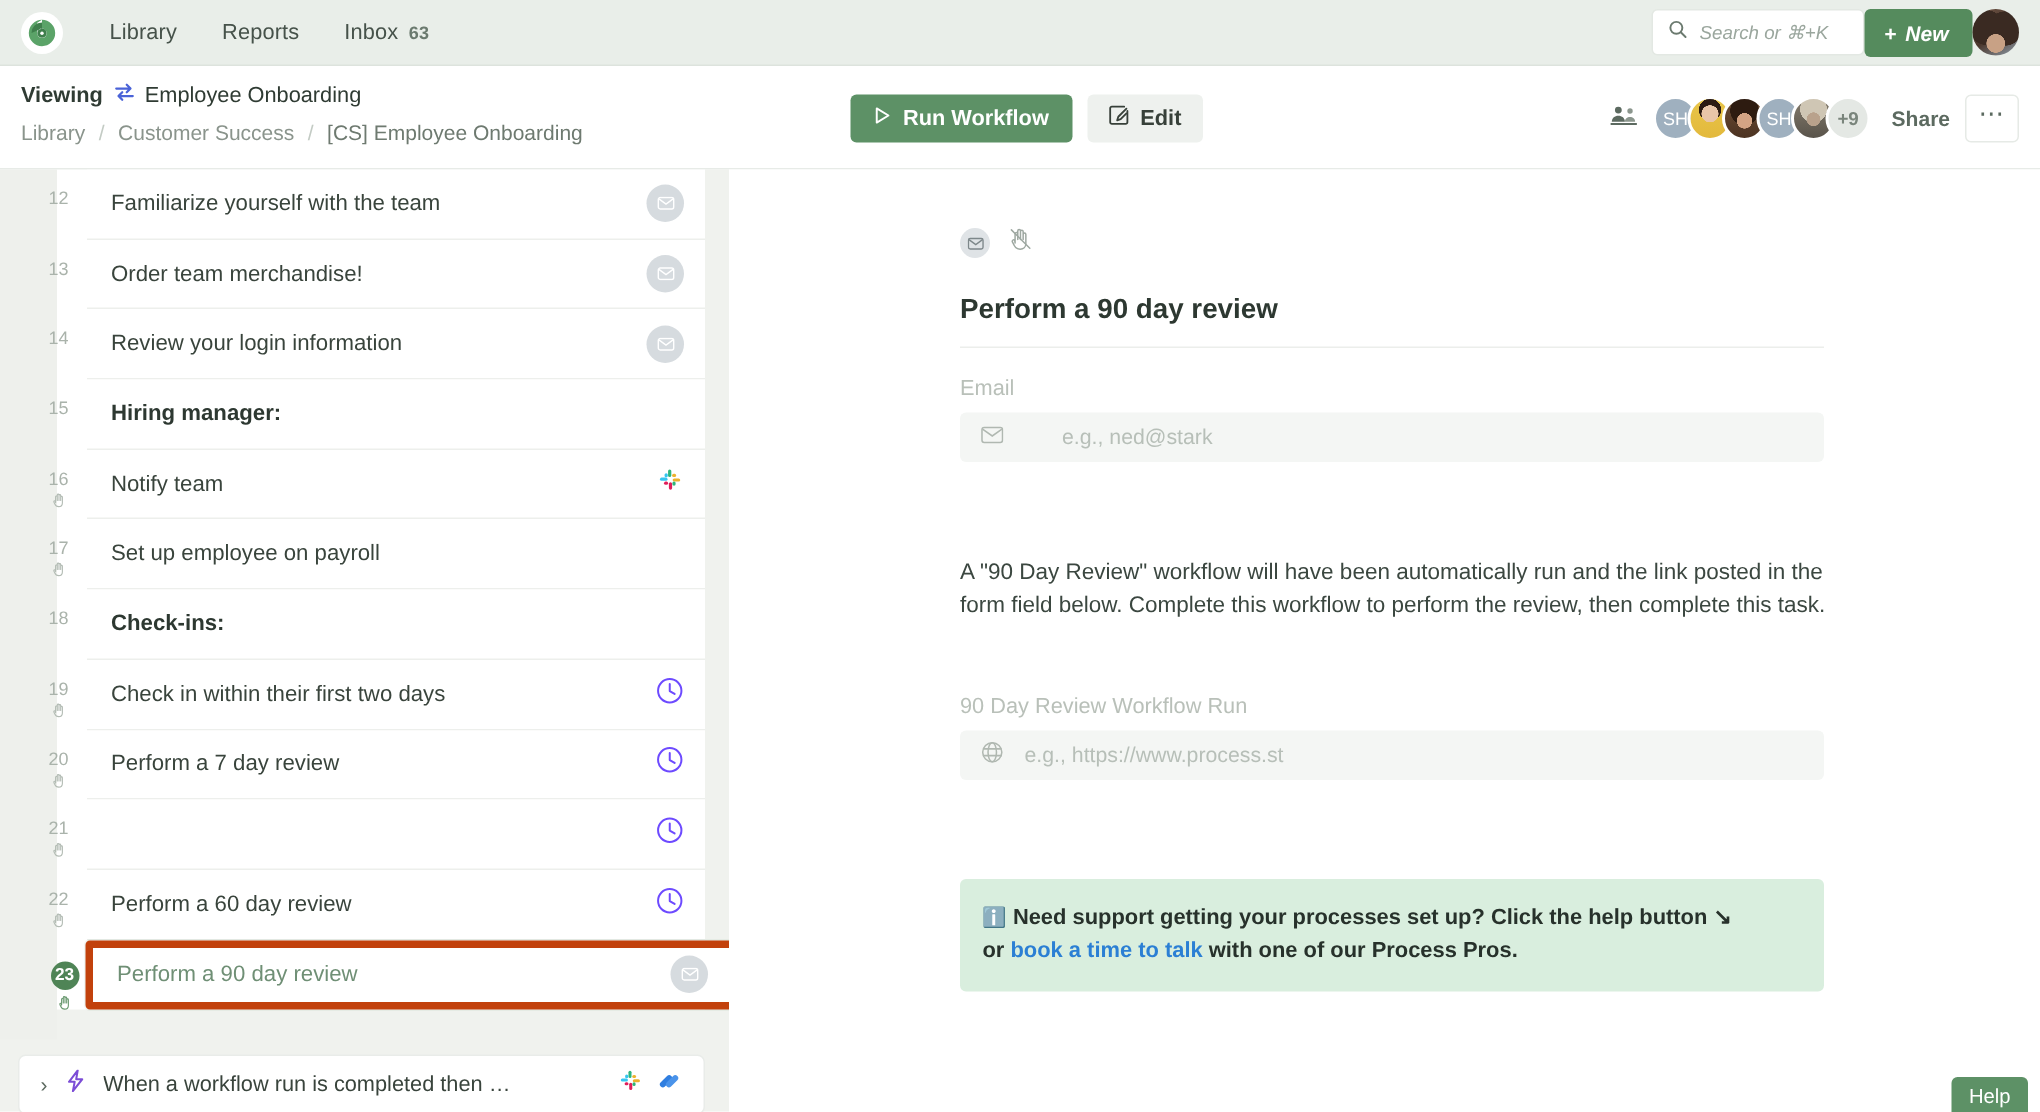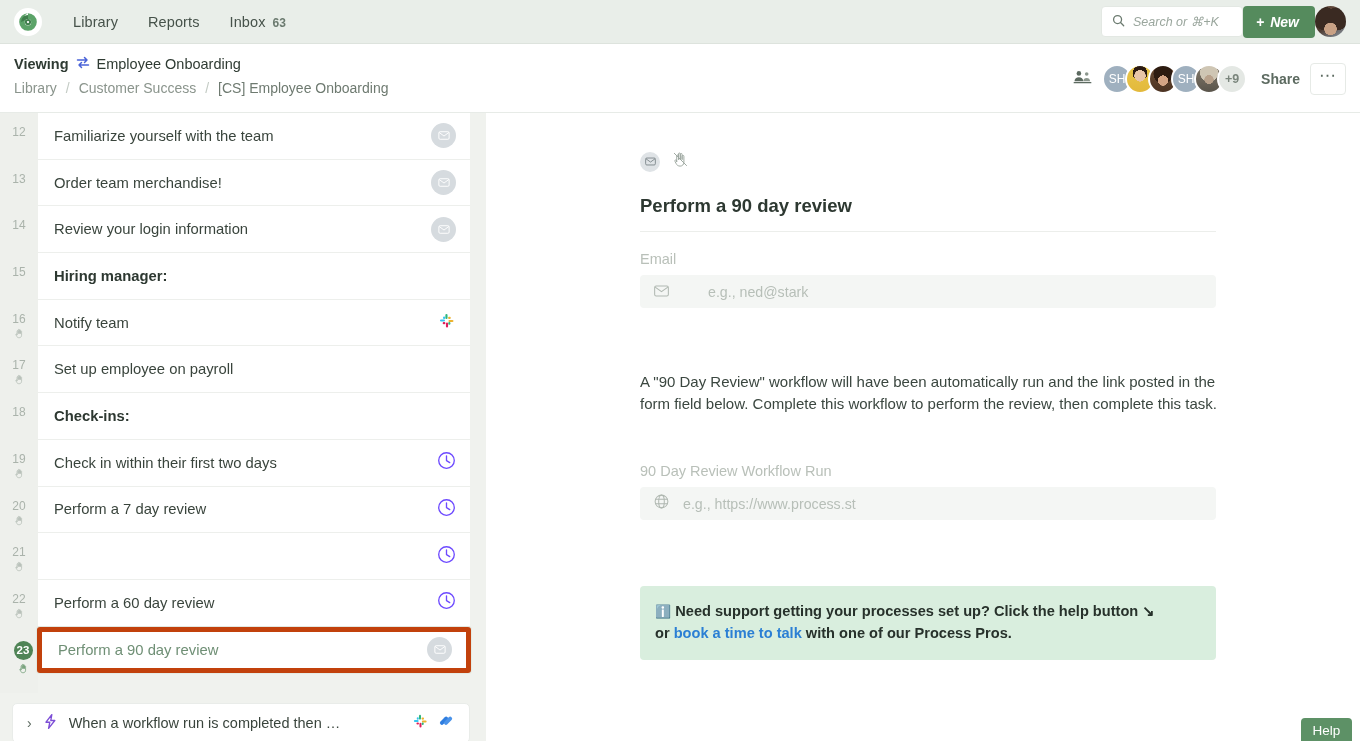--- a/index.html
+++ b/index.html
@@ -153,20 +153,21 @@
     position: absolute; left: 0; top: 113px; width: 486px; height: 628px;
     background: #f0f2ee; overflow: hidden;
   }
   #gutter {
     position: absolute; left: 0; top: 0; width: 38px; height: 580px;
     background: #eef0ec;
   }
   #task-list {
     position: absolute; left: 38px; top: 0; width: 432px;
     background: #ffffff;
+    padding-left: 20px;
   }
   .task-row {
     position: relative; height: 46.7px; display: flex; align-items: center;
     border-bottom: 1px solid #edefec; background: #fff; cursor: pointer;
     padding-left: 16px; padding-right: 14px;
   }
   .task-row.heading .task-name { font-weight: 700; color: #2d3831; }
   .task-name {
     font-size: 14.8px; color: #39443c; white-space: nowrap;
     overflow: hidden; text-overflow: ellipsis; flex: 1;
@@ -329,20 +330,39 @@
     <span id="wf-title">Employee Onboarding</span>
   </div>
   <div id="breadcrumb">
     <span class="crumb">Library</span>
     <span class="crumb-sep">/</span>
     <span class="crumb">Customer Success</span>
     <span class="crumb-sep">/</span>
     <span class="crumb crumb-last">[CS] Employee Onboarding</span>
   </div>
 
+  <div id="center-actions">
+    <div id="run-btn">
+      <span>
+        <svg width="11" height="12" viewBox="0 0 11 12">
+          <path d="M1.5 1.3 L9.3 6 L1.5 10.7 Z" fill="none" stroke="#ffffff" stroke-width="1.3" stroke-linejoin="round"></path>
+        </svg>
+      </span>
+      <span>Run Workflow</span>
+    </div>
+    <div id="edit-btn">
+      <span>
+        <svg width="14" height="14" viewBox="0 0 15 15">
+          <path d="M12.8 2.6 L7.0 8.4 L6.2 10.9 L8.7 10.1 L12.8 6.0" fill="none" stroke="#374039" stroke-width="1.3" stroke-linejoin="round" stroke-linecap="round"></path>
+          <path d="M11.2 1.2 H2.4 A1.2 1.2 0 0 0 1.2 2.4 V12.3 A1.2 1.2 0 0 0 2.4 13.5 H12.3 A1.2 1.2 0 0 0 13.5 12.3 V4.2" fill="none" stroke="#374039" stroke-width="1.3" stroke-linejoin="round" stroke-linecap="round"></path>
+        </svg>
+      </span>
+      <span>Edit</span>
+    </div>
+  </div>
 
   <div id="right-actions">
     <span>
       <svg width="19" height="16" viewBox="0 0 20 16">
         <circle cx="6.2" cy="4.2" r="2.4" fill="#5c6a60"></circle>
         <path d="M1.6 12.4 c0-2.6 2.1-4.2 4.6-4.2 s4.6 1.6 4.6 4.2" fill="#5c6a60"></path>
         <circle cx="14.4" cy="4.8" r="1.9" fill="#8b968d"></circle>
         <path d="M10.8 12.4 c0-2.1 1.6-3.4 3.6-3.4 s3.6 1.3 3.6 3.4" fill="#8b968d"></path>
         <rect x="0.6" y="13.2" width="18.8" height="1.5" rx=".7" fill="#5c6a60"></rect>
       </svg>

